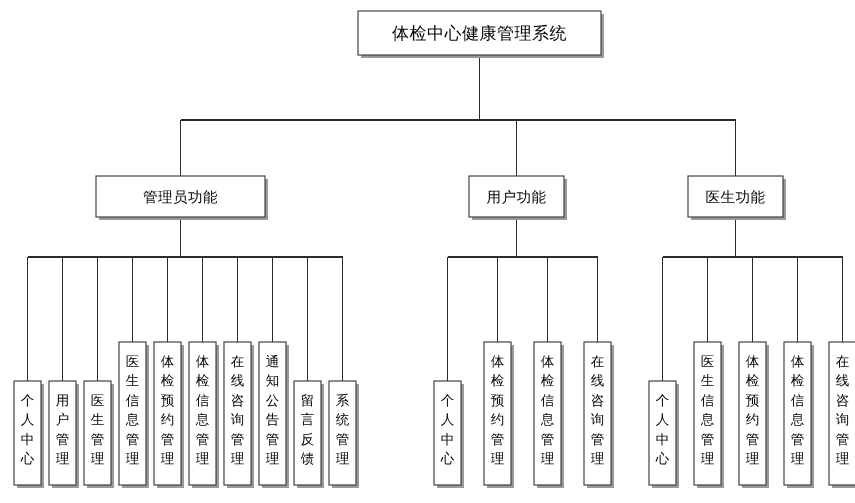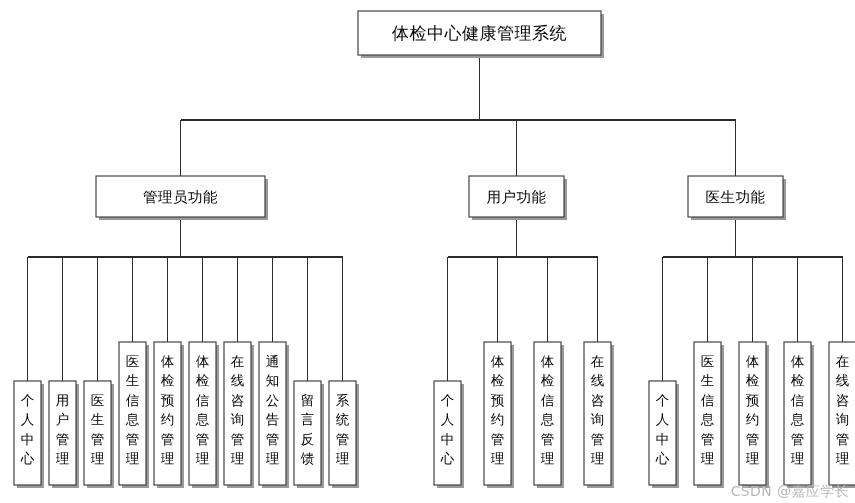--- a/index.html
+++ b/index.html
@@ -223,14 +223,13 @@
           <rect x="784" y="342" width="27" height="143" class="node-box"></rect>
           <text x="797.5" y="0" class="leaf-label"><tspan x="797.5" y="365.75">体</tspan><tspan x="797.5" y="385.25">检</tspan><tspan x="797.5" y="404.75">信</tspan><tspan x="797.5" y="424.25">息</tspan><tspan x="797.5" y="443.75">管</tspan><tspan x="797.5" y="463.25">理</tspan></text>
         </g>
         <g>
           <rect x="832" y="345" width="27" height="143" class="node-box-shadow"></rect>
           <rect x="829" y="342" width="27" height="143" class="node-box"></rect>
           <text x="842.5" y="0" class="leaf-label"><tspan x="842.5" y="365.75">在</tspan><tspan x="842.5" y="385.25">线</tspan><tspan x="842.5" y="404.75">咨</tspan><tspan x="842.5" y="424.25">询</tspan><tspan x="842.5" y="443.75">管</tspan><tspan x="842.5" y="463.25">理</tspan></text>
         </g>
       </g>
   </svg>
-  <div class="watermark">CSDN @嘉应学长</div>
 </div>
 
 </body></html>

